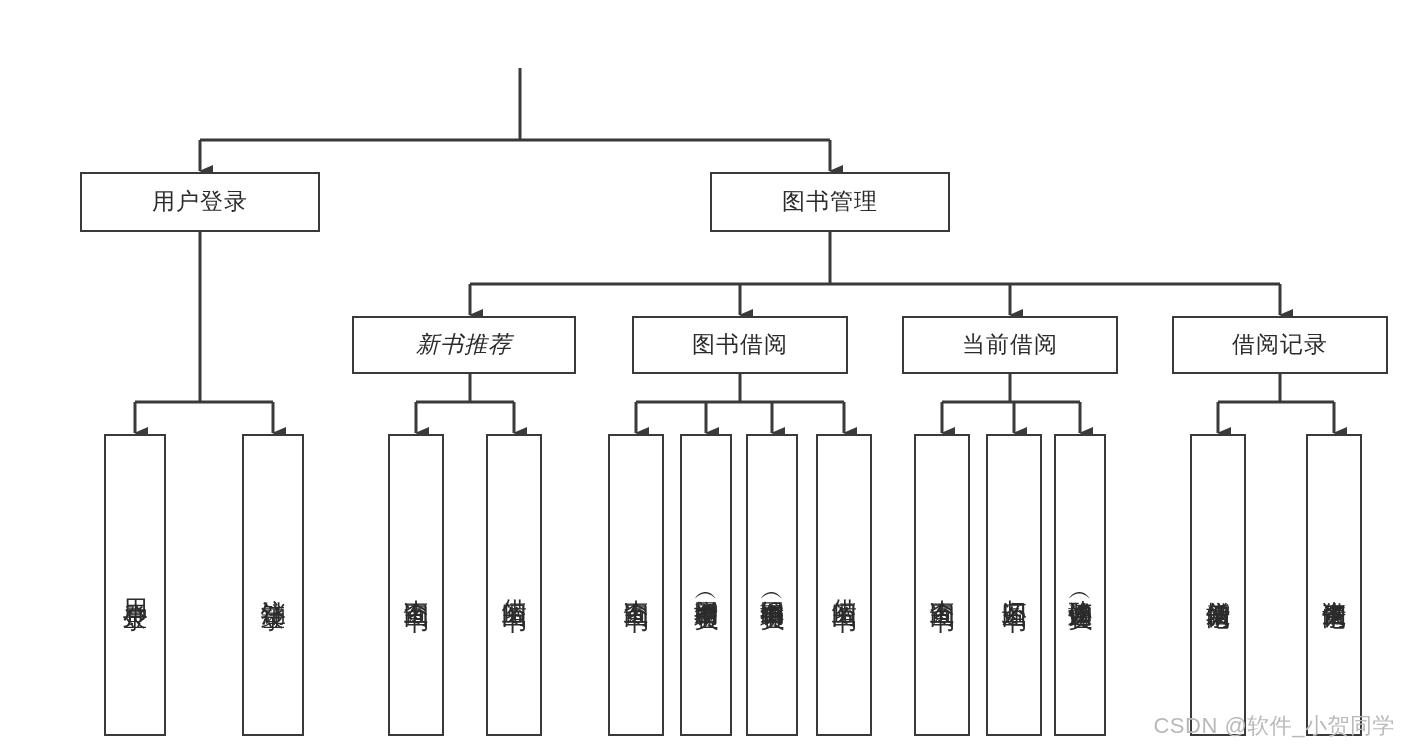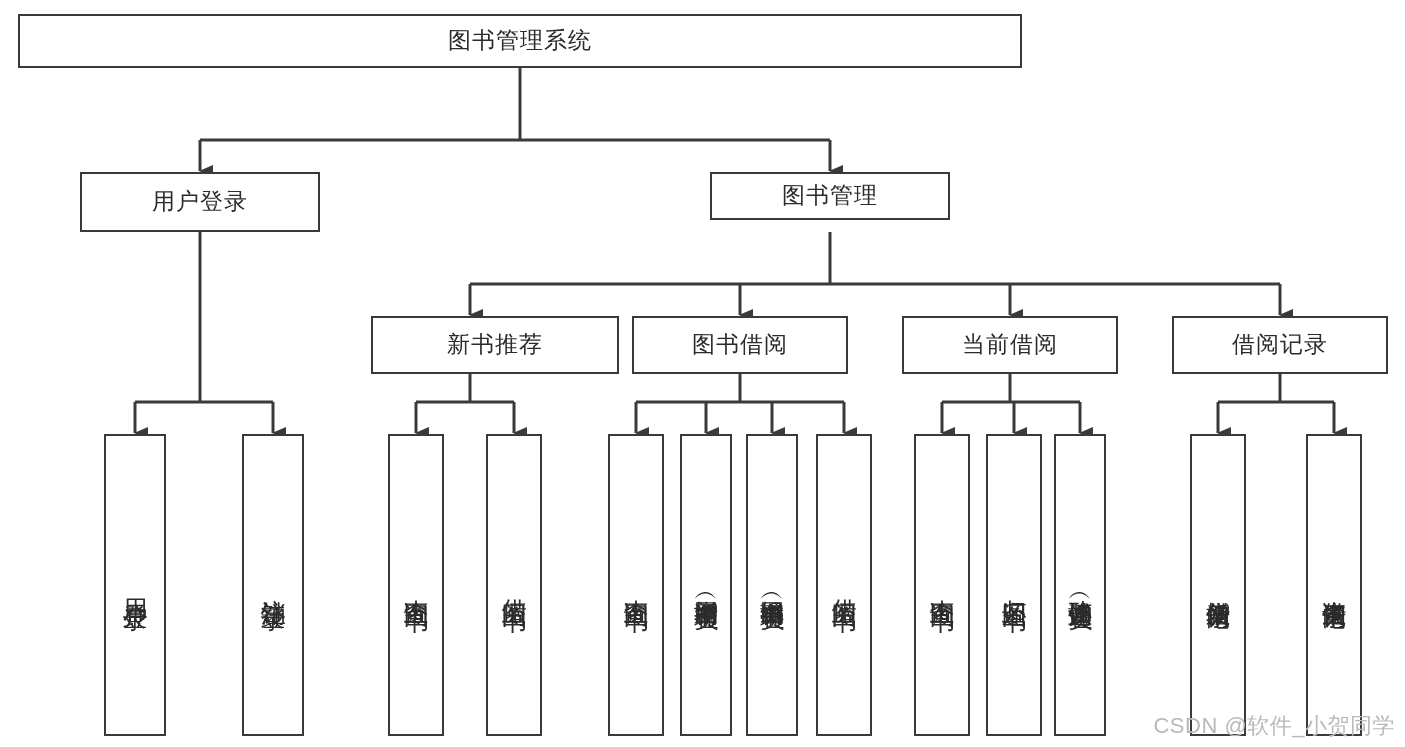--- a/index.html
+++ b/index.html
@@ -109,32 +109,29 @@
         <path d="M 942 402 L 942 433" marker-end="url(#arrow)"></path>
         <path d="M 1014 402 L 1014 433" marker-end="url(#arrow)"></path>
         <path d="M 1080 402 L 1080 433" marker-end="url(#arrow)"></path>
         <path d="M 1280 374 L 1280 402"></path>
         <path d="M 1218 402 L 1334 402"></path>
         <path d="M 1218 402 L 1218 433" marker-end="url(#arrow)"></path>
         <path d="M 1334 402 L 1334 433" marker-end="url(#arrow)"></path>
       </g>
   </svg>
 
-  <div class="node horiz" style="left: 18px; top: 14px; width: 1004px; height: 54px;">
-    <span class="label">图书管理系统</span>
-  </div>
 
   <div class="node horiz" style="left: 80px; top: 172px; width: 240px; height: 60px;">
     <span class="label">用户登录</span>
   </div>
-  <div class="node horiz" style="left: 710px; top: 172px; width: 240px; height: 48px;">
+  <div class="node horiz" style="left: 710px; top: 172px; width: 240px; height: 60px;">
     <span class="label">图书管理</span>
   </div>
 
-  <div class="node horiz" style="left: 371px; top: 316px; width: 248px; height: 58px;">
+  <div class="node horiz" style="left: 352px; top: 316px; width: 224px; height: 58px; font-style: italic;">
     <span class="label">新书推荐</span>
   </div>
   <div class="node horiz" style="left: 632px; top: 316px; width: 216px; height: 58px; justify-content: center;">
     <span class="label">图书借阅</span>
   </div>
   <div class="node horiz" style="left: 902px; top: 316px; width: 216px; height: 58px;">
     <span class="label">当前借阅</span>
   </div>
   <div class="node horiz" style="left: 1172px; top: 316px; width: 216px; height: 58px;">
     <span class="label">借阅记录</span>

